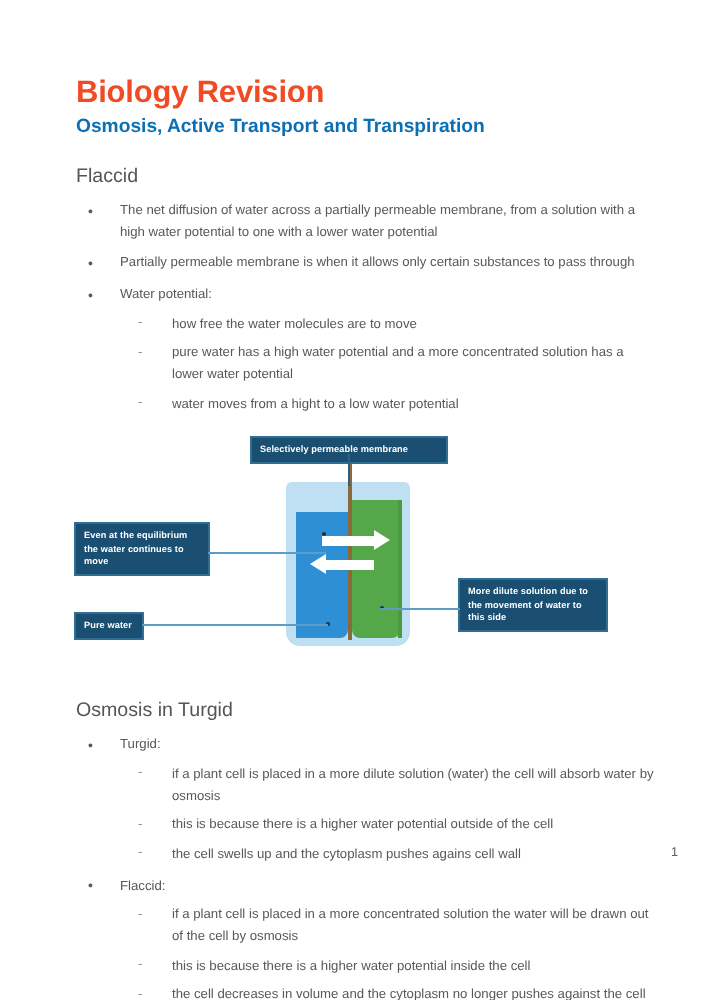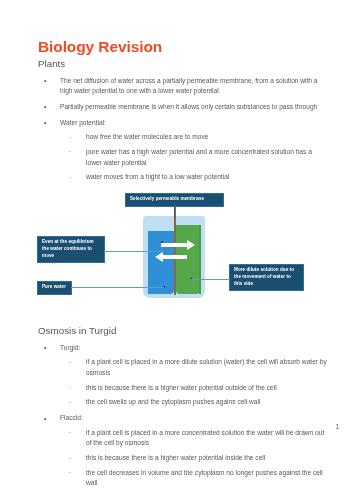--- a/index.html
+++ b/index.html
@@ -217,22 +217,23 @@
     font-size: 6.3px;
     color: #5d5d5d;
   }
 </style>
 </head>
 <body>
 
 <div class="page">
 
   <h1 class="doc-title">Biology Revision</h1>
-
-  <h3 class="section-heading">Plants</h3>
+  <h2 class="doc-subtitle">Osmosis, Active Transport and Transpiration</h2>
+
+  <h3 class="section-heading">Flaccid</h3>
 
   <ul class="lvl1">
     <li class="b1">
       <span class="txt">The net diffusion of water across a partially permeable membrane, from a solution with a high water potential to one with a lower water potential</span>
     </li>
     <li class="b1">
       <span class="txt">Partially permeable membrane is when it allows only certain substances to pass through</span>
     </li>
     <li class="b1">
       <span class="txt">Water potential:</span>

